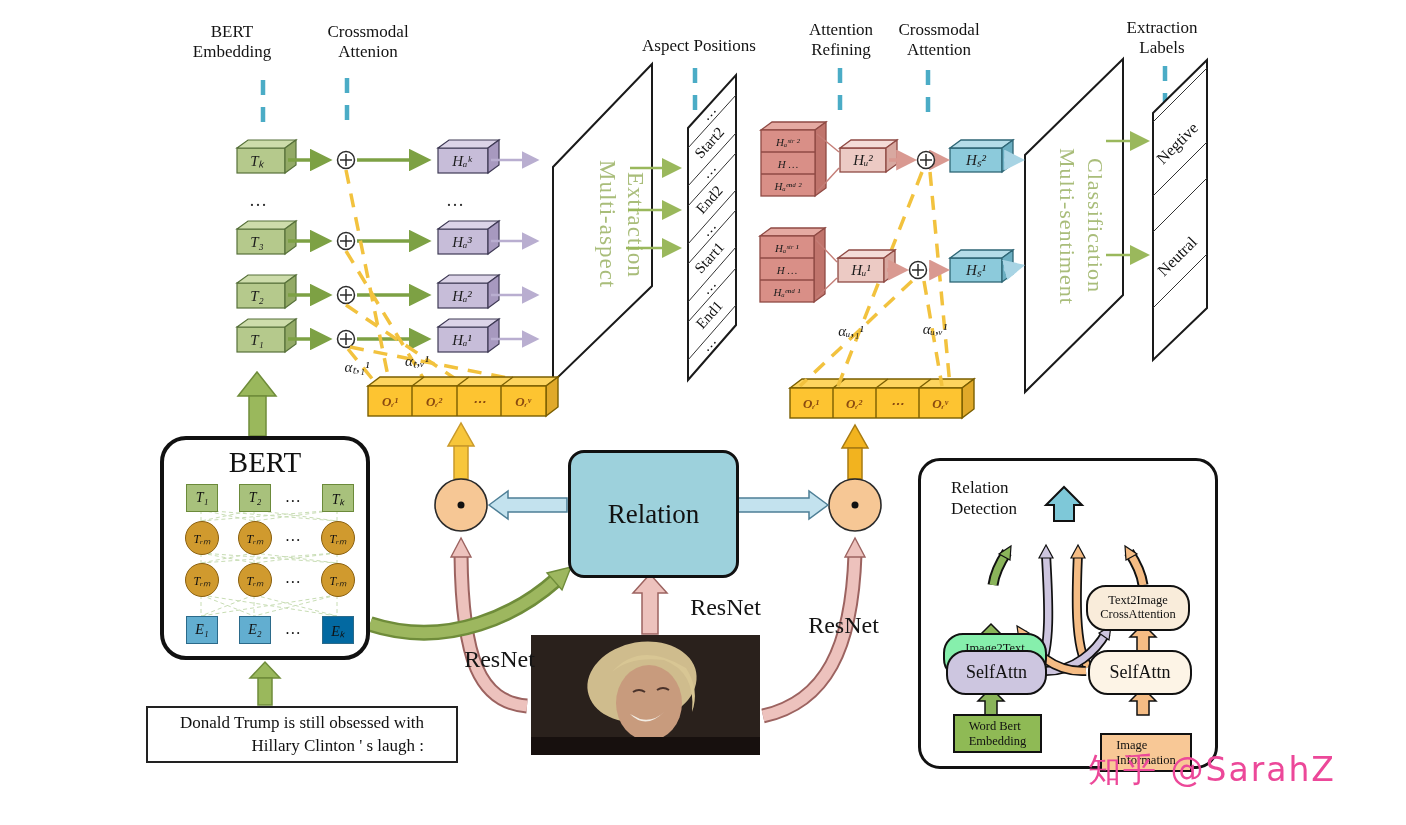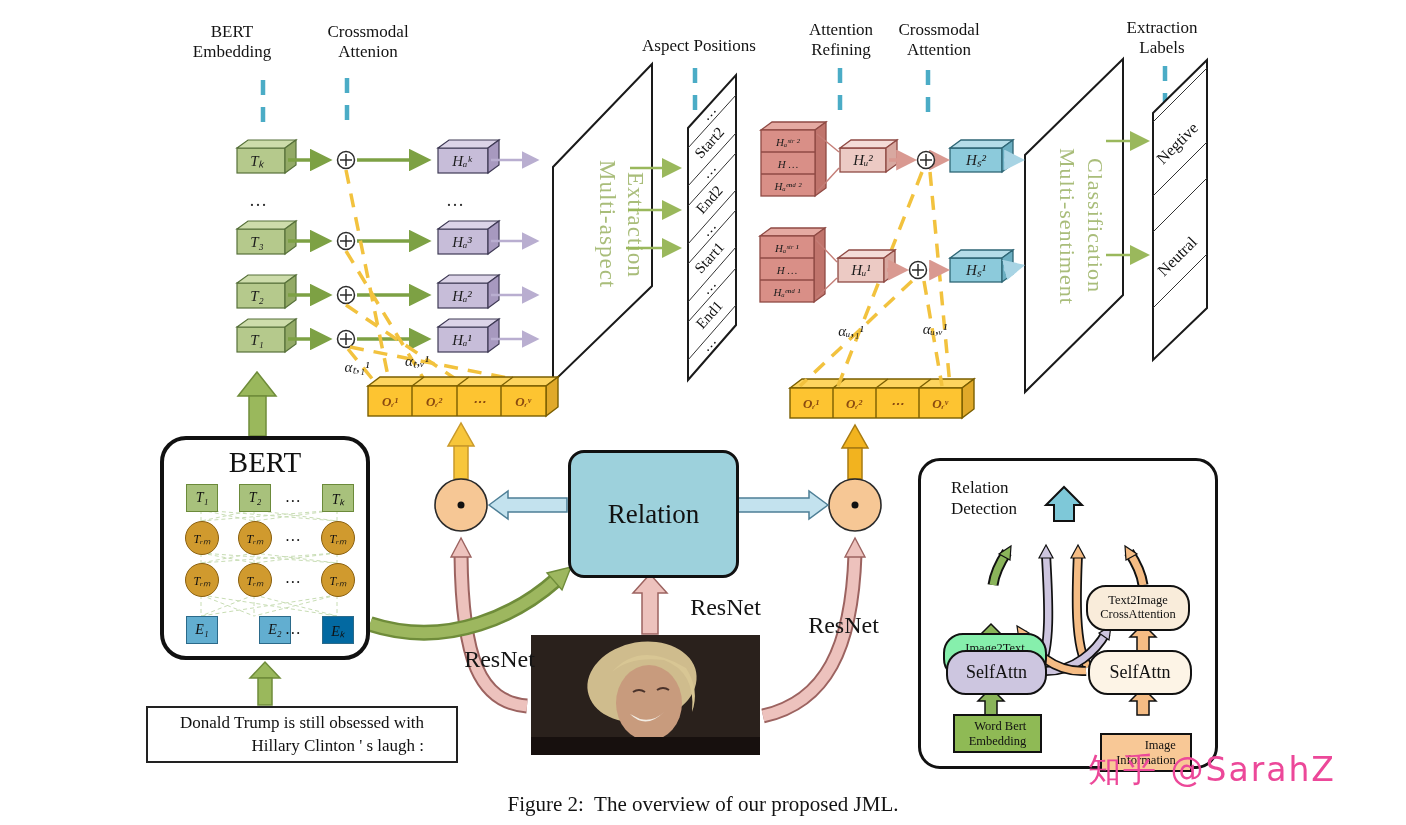--- a/index.html
+++ b/index.html
@@ -25,21 +25,21 @@
   .dy{stroke:#f2c23e;stroke-width:3.5;stroke-dasharray:14 10;fill:none;}
   .teal{stroke:#4bacc6;stroke-width:4.5;stroke-dasharray:15 12;}
   .box{position:absolute;z-index:2;background:#fff;}
   .bigbox{border:4px solid #111;border-radius:26px;}
   .node{position:absolute;display:flex;align-items:center;justify-content:center;
         font:italic 14px "Liberation Serif",serif;z-index:3;}
   .pill{position:absolute;display:flex;align-items:center;justify-content:center;
         border:2px solid #111;border-radius:20px;text-align:center;white-space:pre-line;
         line-height:1.1;z-index:3;font-size:12.5px;}
   .rdrect{position:absolute;display:flex;align-items:center;justify-content:center;
-        border:2px solid #111;text-align:right;white-space:pre-line;line-height:1.15;
+        border:2px solid #111;text-align:left;white-space:pre-line;line-height:1.15;
         z-index:3;font-size:12.5px;}
   .resnet{position:absolute;z-index:3;font-size:24px;color:#151515;}
   .watermark{position:absolute;z-index:5;font-family:"DejaVu Sans","Liberation Sans",sans-serif;
         font-size:33px;color:#ec4899;letter-spacing:2px;}
 </style>
 </head>
 <body>
 
 <div class="stage">
 
@@ -435,21 +435,21 @@
   <div class="node" style="left:158px;top:44px;width:30px;height:26px;background:#a8c17c;border:1.5px solid #6b8a3a;">Tₖ</div>
   <div class="node" style="left:21px;top:81px;width:32px;height:32px;border-radius:50%;background:#d09a2e;border:1.5px solid #8a6010;font-size:12px;">Tᵣₘ</div>
   <div class="node" style="left:74px;top:81px;width:32px;height:32px;border-radius:50%;background:#d09a2e;border:1.5px solid #8a6010;font-size:12px;">Tᵣₘ</div>
   <div class="node" style="left:117px;top:87px;width:24px;height:18px;font-size:16px;">…</div>
   <div class="node" style="left:157px;top:81px;width:32px;height:32px;border-radius:50%;background:#d09a2e;border:1.5px solid #8a6010;font-size:12px;">Tᵣₘ</div>
   <div class="node" style="left:21px;top:123px;width:32px;height:32px;border-radius:50%;background:#d09a2e;border:1.5px solid #8a6010;font-size:12px;">Tᵣₘ</div>
   <div class="node" style="left:74px;top:123px;width:32px;height:32px;border-radius:50%;background:#d09a2e;border:1.5px solid #8a6010;font-size:12px;">Tᵣₘ</div>
   <div class="node" style="left:117px;top:129px;width:24px;height:18px;font-size:16px;">…</div>
   <div class="node" style="left:157px;top:123px;width:32px;height:32px;border-radius:50%;background:#d09a2e;border:1.5px solid #8a6010;font-size:12px;">Tᵣₘ</div>
   <div class="node" style="left:22px;top:176px;width:30px;height:26px;background:#62aed0;border:1.5px solid #2b6a8a;text-align:right;">E₁</div>
-  <div class="node" style="left:75px;top:176px;width:30px;height:26px;background:#62aed0;border:1.5px solid #2b6a8a;margin-left:20px;">E₂</div>
+  <div class="node" style="left:75px;top:176px;width:30px;height:26px;background:#62aed0;border:1.5px solid #2b6a8a;">E₂</div>
   <div class="node" style="left:117px;top:180px;width:24px;height:18px;font-size:16px;">…</div>
   <div class="node" style="left:158px;top:176px;width:30px;height:26px;background:#0369a1;border:1.5px solid #2b6a8a;">Eₖ</div>
 </div>
 
 <div class="box" style="left:568px;top:450px;width:165px;height:122px;background:#9dd1dc;border:3px solid #111;border-radius:16px;display:flex;align-items:center;justify-content:center;font-size:27px;">Relation</div>
 
 <div class="resnet" style="left:437px;top:646px;width:125px;text-align:center;">ResNet</div>
 <div class="resnet" style="left:668px;top:594px;width:115px;text-align:center;">ResNet</div>
 <div class="resnet" style="left:786px;top:612px;width:115px;text-align:center;">ResNet</div>
 
@@ -489,16 +489,15 @@
   <div class="pill" style="left:165px;top:124px;width:100px;height:42px;background:#f9ecda;">Text2Image
 CrossAttention</div>
   <div class="pill" style="left:25px;top:189px;width:97px;height:41px;background:#cdc6e0;font-size:18px;">SelfAttn</div>
   <div class="pill" style="left:167px;top:189px;width:100px;height:41px;background:#fdf4e6;font-size:18px;">SelfAttn</div>
   <div class="rdrect" style="left:32px;top:253px;width:85px;height:35px;background:#8fba55;">Word Bert
 Embedding</div>
   <div class="rdrect" style="left:179px;top:253px;width:88px;height:35px;background:#f8c896;margin-top:19px;">Image
 Information</div>
 </div>
 
-<div class="lbl" style="left:353px;top:792px;width:700px;font-size:21px;white-space:pre;">Figure 2:  The overview of our proposed JML.</div>
 <div class="watermark" style="left:1088px;top:748px;">知乎 @SarahZ</div>
 
 </div>
 
 </body></html>

